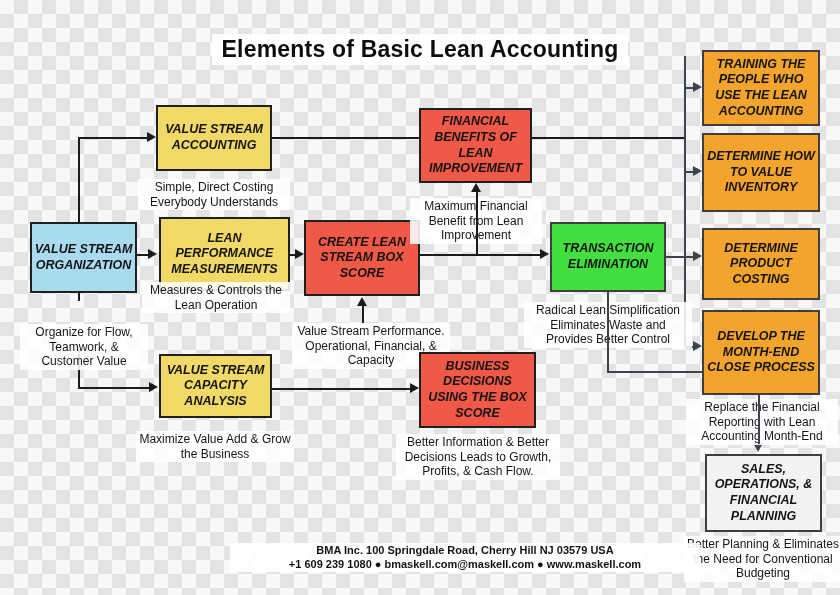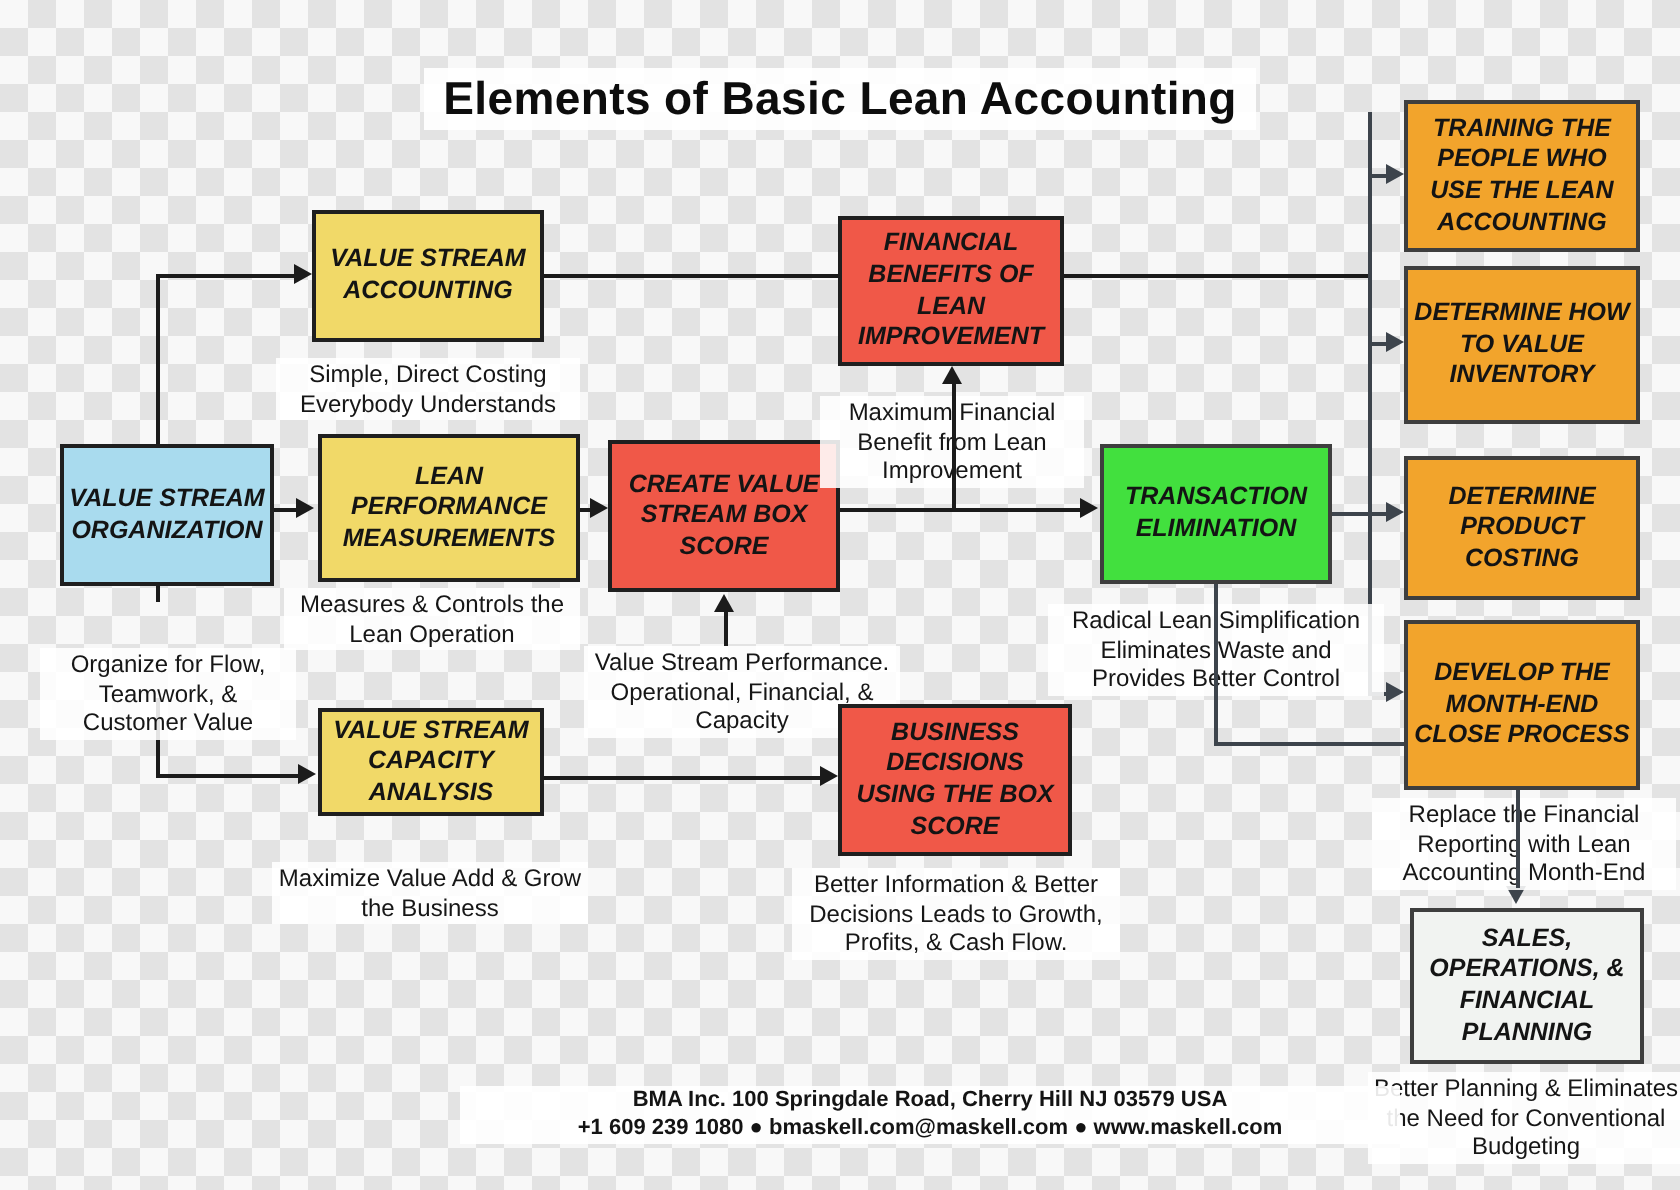--- a/index.html
+++ b/index.html
@@ -101,29 +101,29 @@
   <div class="caption" style="left:20px;top:299px;width:128px;margin-top:25px;">Organize for Flow, Teamwork, &amp; Customer Value</div>
 
   <div class="box" style="left:156px;top:105px;width:116px;height:66px;background:#f1d968;">
     <span>VALUE STREAM ACCOUNTING</span>
   </div>
   <div class="caption" style="left:138px;top:179px;width:152px;">Simple, Direct Costing Everybody Understands</div>
 
   <div class="box" style="left:159px;top:217px;width:131px;height:74px;background:#f1d968;">
     <span>LEAN PERFORMANCE MEASUREMENTS</span>
   </div>
-  <div class="caption" style="left:142px;top:294px;width:148px;text-align:center;">Measures &amp; Controls the Lean Operation</div>
+  <div class="caption" style="left:142px;top:282px;width:148px;text-align:center;">Measures &amp; Controls the Lean Operation</div>
 
-  <div class="box" style="left:159px;top:354px;width:113px;height:54px;background:#f1d968;">
+  <div class="box" style="left:159px;top:354px;width:113px;height:64px;background:#f1d968;">
     <span>VALUE STREAM CAPACITY ANALYSIS</span>
   </div>
   <div class="caption" style="left:136px;top:431px;width:158px;">Maximize Value Add &amp; Grow the Business</div>
 
   <div class="box" style="left:304px;top:220px;width:116px;height:76px;background:#f05848;">
-    <span>CREATE VALUE STREAM BOX SCORE</span>
+    <span>CREATE LEAN STREAM BOX SCORE</span>
   </div>
   <div class="caption" style="left:292px;top:323px;width:158px;">Value Stream Performance. Operational, Financial, &amp; Capacity</div>
 
   <div class="box" style="left:419px;top:108px;width:113px;height:75px;background:#f05848;">
     <span>FINANCIAL BENEFITS OF LEAN IMPROVEMENT</span>
   </div>
   <div class="caption" style="left:410px;top:198px;width:132px;">Maximum Financial Benefit from Lean Improvement</div>
 
   <div class="box" style="left:419px;top:352px;width:117px;height:76px;background:#f05848;">
     <span>BUSINESS DECISIONS USING THE BOX SCORE</span>

